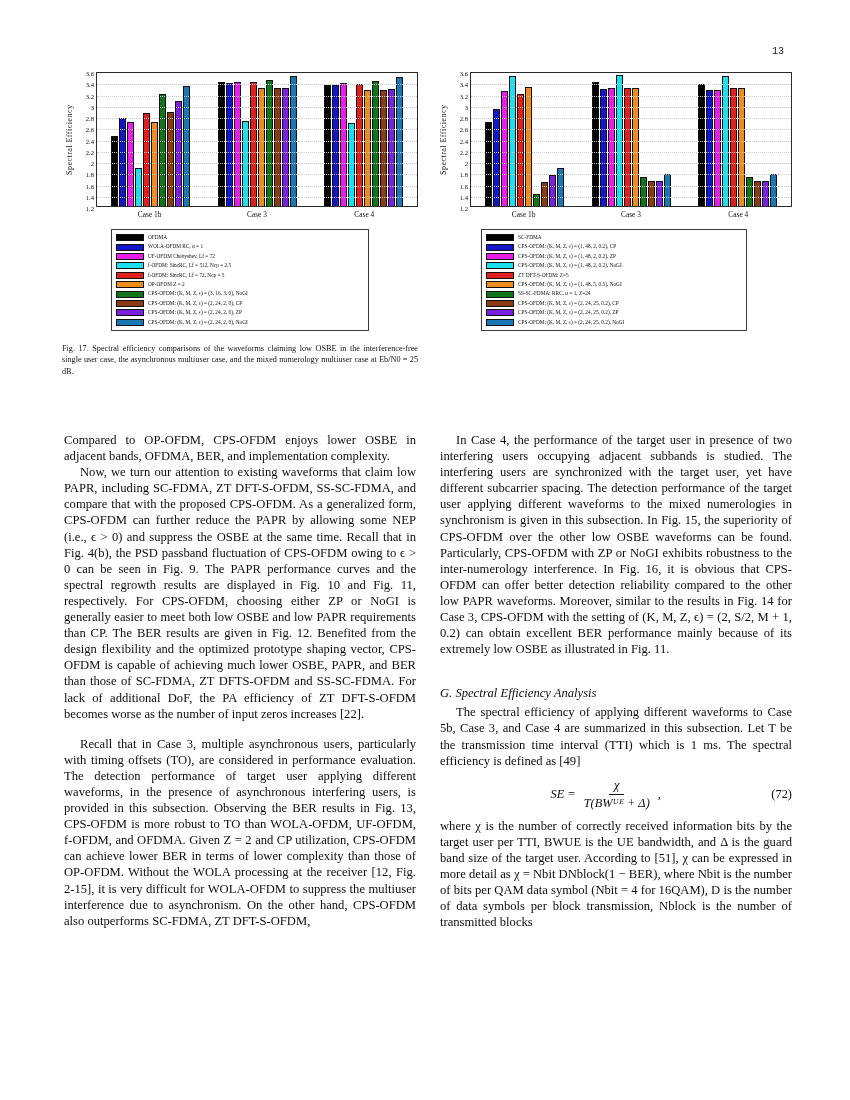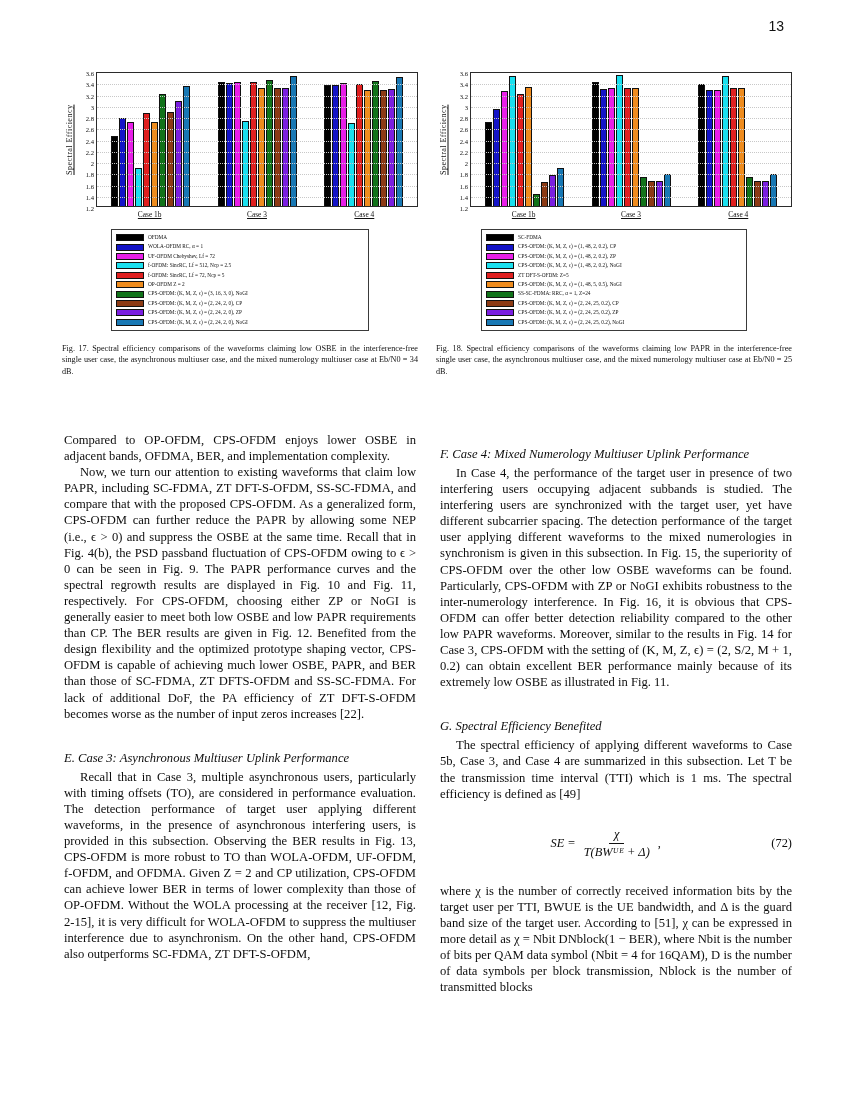--- a/index.html
+++ b/index.html
@@ -8,32 +8,32 @@
     width: 850px; height: 1100px;
     background: #ffffff;
     font-family: "Liberation Serif", serif;
     color: #0d0d0d;
     position: relative;
     overflow: hidden;
   }
   .page { position:absolute; inset:0; padding: 0; }
 
   .page-number {
-    position:absolute; top: 18px; right: 66px;
-    font-size: 14px; font-family:Liberation Sans, sans-serif; color:#111;
+    position:absolute; top: 46px; right: 66px;
+    font-size: 10px; font-family:Liberation Mono, monospace; color:#111;
   }
 
   
   .figures {
     position:absolute; top: 72px; left: 62px; right: 58px;
     display:flex; gap: 18px;
   }
   .figure { width: 365px; }
 
-  .chart-wrap { position: relative; padding-left: 0; text-decoration: underline; }
+  .chart-wrap { position: relative; padding-left: 0; }
   .chart-flex { display:flex; align-items:stretch; }
   .ylabel {
     writing-mode: vertical-rl; transform: rotate(180deg);
     font-size: 8.2px; letter-spacing:0.4px;
     display:flex; align-items:center; justify-content:center;
     width: 14px; color:#111; font-family:"Liberation Serif", serif;
   }
   .ytick-col {
     width: 20px; position:relative;
   }
@@ -121,21 +121,21 @@
   h4.subhead {
     font-size: 12.6px; font-style: italic; font-weight: normal;
     margin: 15px 0 3px 0;
     text-align: left;
   }
   .eqn {
     display:flex; align-items:center; margin: 9px 0 7px 0;
     font-size: 12.4px;
   }
   .eqn .spacer { flex: 1 1 auto; }
-  .eqn-body { margin: 16px auto; display:flex; align-items:center; gap:3px; }
+  .eqn-body { margin: 0 auto; display:flex; align-items:center; gap:3px; }
   .frac { display:inline-flex; flex-direction:column; align-items:center; vertical-align:middle; }
   .frac .num { border-bottom: 1px solid #111; padding: 0 5px 1px 5px; }
   .frac .den { padding: 1px 5px 0 5px; }
   .eqn-num { font-size: 12.4px; }
   .it { font-style: italic; }
   .gap-block { height: 14px; }
 </style>
 </head>
 <body>
 
@@ -260,21 +260,21 @@
           </div>
           <div class="legend-row">
             <div class="swatch" style="background: rgb(122, 30, 224);"></div>
             <div class="legend-label">CPS-OFDM: (K, M, Z, ϵ) = (2, 24, 2, 0), ZP</div>
           </div>
           <div class="legend-row">
             <div class="swatch" style="background: rgb(24, 120, 180);"></div>
             <div class="legend-label">CPS-OFDM: (K, M, Z, ϵ) = (2, 24, 2, 0), NoGI</div>
           </div>
         </div>
-      <div class="caption">Fig. 17.   Spectral efficiency comparisons of the waveforms claiming low OSBE in the interference-free single user case, the asynchronous multiuser case, and the mixed numerology multiuser case at Eb/N0 = 34 dB.</div>
+      <div class="caption">Fig. 17.   Spectral efficiency comparisons of the waveforms claiming low OSBE in the interference-free single user case, the asynchronous multiuser case, and the mixed numerology multiuser case at Eb/N0 = 25 dB.</div>
     </div>
 
     <div class="figure">
       <div class="chart-wrap">
         <div class="chart-flex">
           <div class="ylabel">Spectral Efficiency</div>
           <div class="ytick-col" id="f18-yticks">
               <div class="ytick" style="top: 136px;">1.2</div>
               <div class="ytick" style="top: 124.75px;">1.4</div>
               <div class="ytick" style="top: 113.5px;">1.6</div>
@@ -385,40 +385,37 @@
           </div>
           <div class="legend-row">
             <div class="swatch" style="background: rgb(122, 30, 224);"></div>
             <div class="legend-label">CPS-OFDM: (K, M, Z, ϵ) = (2, 24, 25, 0.2), ZP</div>
           </div>
           <div class="legend-row">
             <div class="swatch" style="background: rgb(24, 120, 180);"></div>
             <div class="legend-label">CPS-OFDM: (K, M, Z, ϵ) = (2, 24, 25, 0.2), NoGI</div>
           </div>
         </div>
-      <div class="caption">Fig. 18.   Spectral efficiency comparisons of the waveforms claiming low PAPR in the interference-free single user case, the asynchronous multiuser case, and the mixed numerology multiuser case at Eb/N0 = 25 dB.</div>
     </div>
 
   </div>
 
   <div class="columns">
 
     <div class="col">
       <p class="body noindent">Compared to OP-OFDM, CPS-OFDM enjoys lower OSBE in adjacent bands, OFDMA, BER, and implementation complexity.</p>
       <p class="body">Now, we turn our attention to existing waveforms that claim low PAPR, including SC-FDMA, ZT DFT-S-OFDM, SS-SC-FDMA, and compare that with the proposed CPS-OFDM. As a generalized form, CPS-OFDM can further reduce the PAPR by allowing some NEP (i.e., ϵ &gt; 0) and suppress the OSBE at the same time. Recall that in Fig. 4(b), the PSD passband fluctuation of CPS-OFDM owing to ϵ &gt; 0 can be seen in Fig. 9. The PAPR performance curves and the spectral regrowth results are displayed in Fig. 10 and Fig. 11, respectively. For CPS-OFDM, choosing either ZP or NoGI is generally easier to meet both low OSBE and low PAPR requirements than CP. The BER results are given in Fig. 12. Benefited from the design flexibility and the optimized prototype shaping vector, CPS-OFDM is capable of achieving much lower OSBE, PAPR, and BER than those of SC-FDMA, ZT DFTS-OFDM and SS-SC-FDMA. For lack of additional DoF, the PA efficiency of ZT DFT-S-OFDM becomes worse as the number of input zeros increases [22].</p>
       <div class="gap-block"></div>
-      <h4 class="subhead">E.  Case 3: Asynchronous Multiuser Uplink Performance</h4>
       <p class="body">Recall that in Case 3, multiple asynchronous users, particularly with timing offsets (TO), are considered in performance evaluation. The detection performance of target user applying different waveforms, in the presence of asynchronous interfering users, is provided in this subsection. Observing the BER results in Fig. 13, CPS-OFDM is more robust to TO than WOLA-OFDM, UF-OFDM, f-OFDM, and OFDMA. Given Z = 2 and CP utilization, CPS-OFDM can achieve lower BER in terms of lower complexity than those of OP-OFDM. Without the WOLA processing at the receiver [12, Fig. 2-15], it is very difficult for WOLA-OFDM to suppress the multiuser interference due to asynchronism. On the other hand, CPS-OFDM also outperforms SC-FDMA, ZT DFT-S-OFDM,</p>
     </div>
 
     <div class="col">
-      <h4 class="subhead">F.  Case 4: Mixed Numerology Multiuser Uplink Performance</h4>
       <p class="body">In Case 4, the performance of the target user in presence of two interfering users occupying adjacent subbands is studied. The interfering users are synchronized with the target user, yet have different subcarrier spacing. The detection performance of the target user applying different waveforms to the mixed numerologies in synchronism is given in this subsection. In Fig. 15, the superiority of CPS-OFDM over the other low OSBE waveforms can be found. Particularly, CPS-OFDM with ZP or NoGI exhibits robustness to the inter-numerology interference. In Fig. 16, it is obvious that CPS-OFDM can offer better detection reliability compared to the other low PAPR waveforms. Moreover, similar to the results in Fig. 14 for Case 3, CPS-OFDM with the setting of (K, M, Z, ϵ) = (2, S/2, M + 1, 0.2) can obtain excellent BER performance mainly because of its extremely low OSBE as illustrated in Fig. 11.</p>
       <div class="gap-block"></div>
-      <h4 class="subhead">G.  Spectral Efficiency Benefited</h4>
+      <h4 class="subhead">G.  Spectral Efficiency Analysis</h4>
       <p class="body">The spectral efficiency of applying different waveforms to Case 5b, Case 3, and Case 4 are summarized in this subsection. Let T be the transmission time interval (TTI) which is 1 ms. The spectral efficiency is defined as [49]</p>
 
       <div class="eqn">
         <div class="spacer"></div>
         <div class="eqn-body">
           <span class="it">SE =</span>
           <span class="frac">
             <span class="num it">χ</span>
             <span class="den it">T(BWᵁᴱ + Δ)</span>
           </span>

